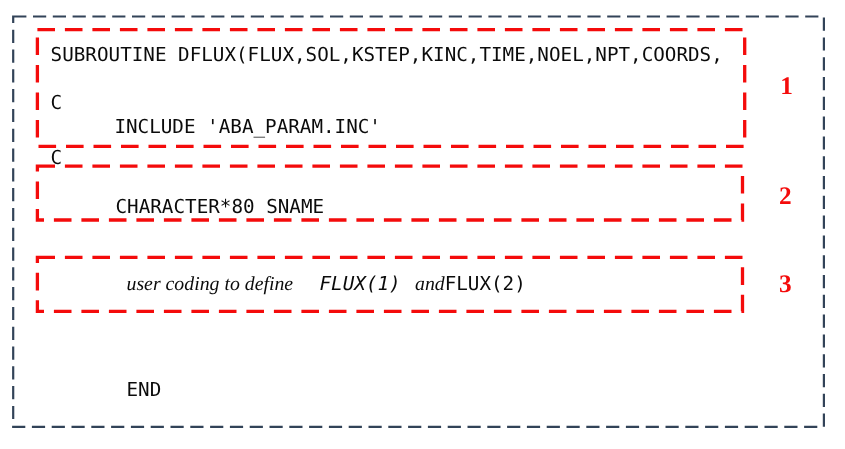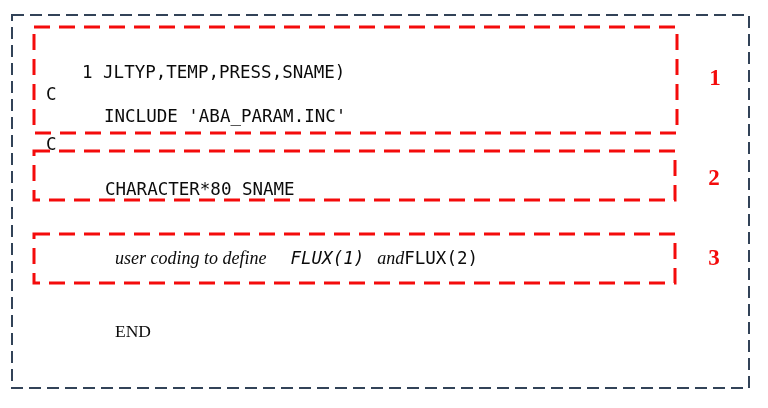--- a/index.html
+++ b/index.html
@@ -33,21 +33,21 @@
     white-space:pre;
   }
   .l0{top:39px;left:46px;}
   .l1{top:61px;left:82px;}
   .l2{top:83px;left:46px;}
   .l3{top:105px;left:104px;}
   .l4{top:133px;left:46px;}
   .l5{top:157px;left:105px;}
   .l6{top:178px;left:105px;}
   .l7{top:318px;left:115px;}
-  .l8{top:320px;left:115px;font-family:Liberation Serif, serif;}
+  .l8{top:344px;left:115px;}
   .note-line{
     position:absolute;top:247px;left:115px;
     font-family:"Liberation Serif",serif;
     font-style:italic;
     font-size:18px;line-height:23px;
     color:var(--code-text);
     white-space:nowrap;
   }
   .note-line .note-code{
     font-family:"DejaVu Sans Mono",monospace;
@@ -74,21 +74,21 @@
 
 <div class="figure">
 
   <svg class="boxes-svg" viewBox="0 0 768 408">
     <rect class="outer" x="12" y="15" width="737" height="373"></rect>
     <rect class="callout-box" x="34" y="27" width="643" height="106"></rect>
     <rect class="callout-box" x="34" y="151" width="641" height="49"></rect>
     <rect class="callout-box" x="34" y="234" width="641" height="49"></rect>
   </svg>
 
-  <div class="code-line l1">1 JLTYP,TEMP,PRESS,SNAME)</div>
+  <div class="code-line l0">SUBROUTINE DFLUX(FLUX,SOL,KSTEP,KINC,TIME,NOEL,NPT,COORDS,</div>
   <div class="code-line l2">C</div>
   <div class="code-line l3">INCLUDE 'ABA_PARAM.INC'</div>
   <div class="code-line l4">C</div>
   <div class="code-line l6">CHARACTER*80 SNAME</div>
   <div class="code-line l8">END</div>
 
   <div class="note-line"><span class="note-prefix">user coding to define</span><span class="note-code a">FLUX(1)</span><span class="note-conj">and</span><span class="note-code b">FLUX(2)</span></div>
 
   <div class="callout-num n1">1</div>
   <div class="callout-num n2">2</div>

